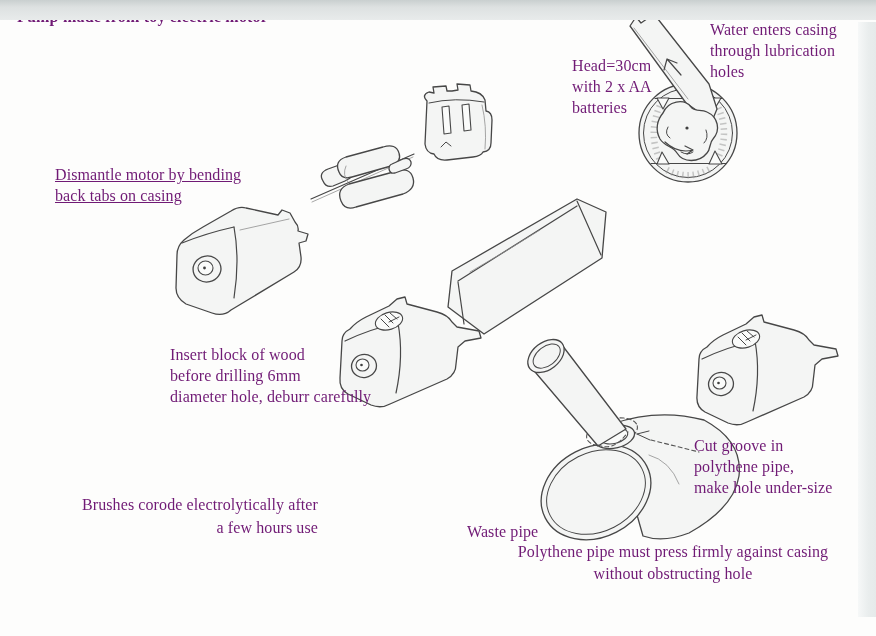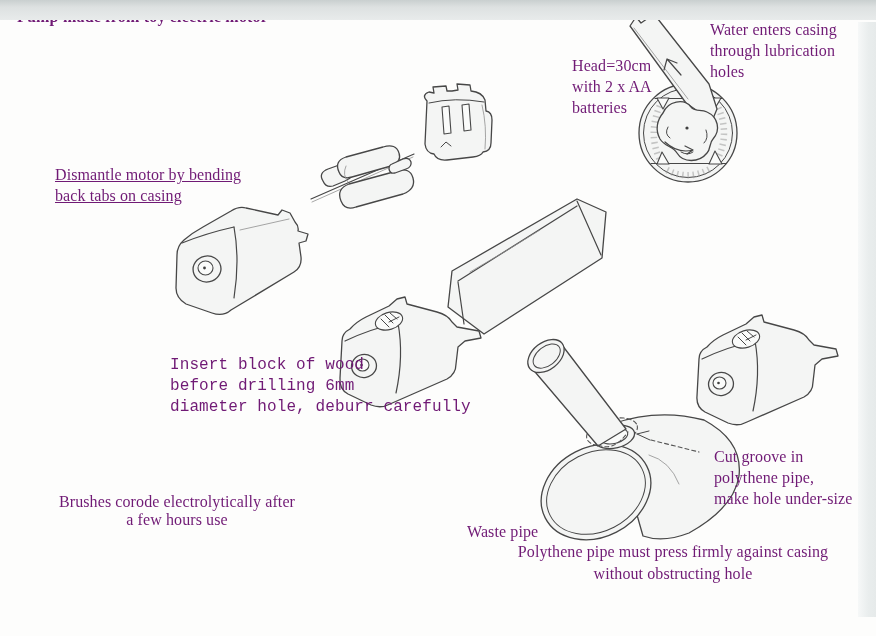--- a/index.html
+++ b/index.html
@@ -159,30 +159,30 @@
 through lubrication
 holes</div>
 
   <div class="note" style="left:561px; top:55px;margin-left:11px;">Head=30cm
 with 2 x AA
 batteries</div>
 
   <div class="note" style="left:55px; top:164px;text-decoration:underline;">Dismantle motor by bending
 back tabs on casing</div>
 
-  <div class="note" style="left:170px; top:355px;font-family:Liberation Mono, monospace;">Insert block of wood
+  <div class="note" style="left:170px; top:344px;">Insert block of wood
 before drilling 6mm
 diameter hole, deburr carefully</div>
 
 
-  <div class="note" style="left:714px; top:435px;margin-top:11px;">Cut groove in
+  <div class="note" style="left:694px; top:435px;">Cut groove in
 polythene pipe,
 make hole under-size</div>
 
-  <div class="note center" style="left:44px; top:493px; width:266px; line-height:18px;">Brushes corode electrolytically after
+  <div class="note center" style="left:52px; top:493px; width:266px; line-height:23px;text-align:right;">Brushes corode electrolytically after
 a few hours use</div>
 
   <div class="note" style="left:467px; top:505px;margin-top:16px;">Waste pipe</div>
 
   <div class="note center" style="left:497px; top:541px; width:352px; line-height:22px;">Polythene pipe must press firmly against casing
 without obstructing hole</div>
 
   <div class="strip-right"></div>
   <div class="strip-bottom"></div>
 </div>

